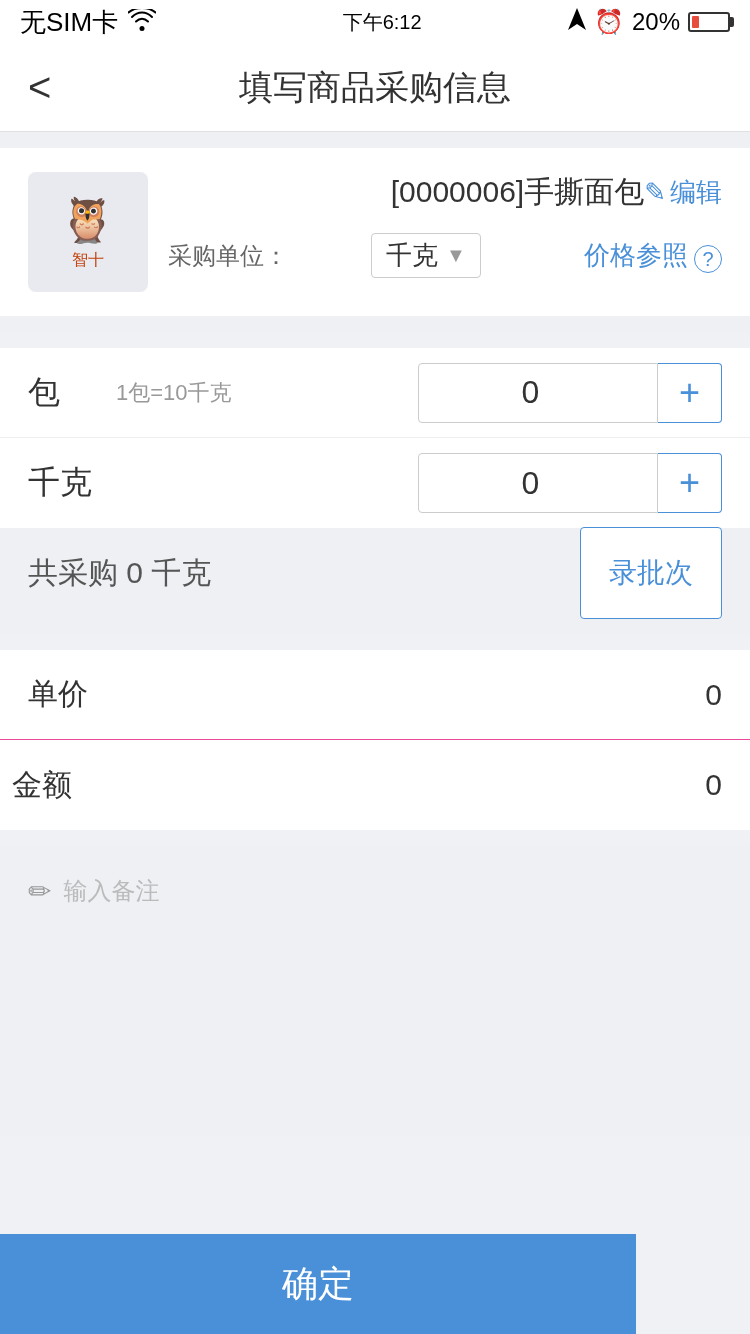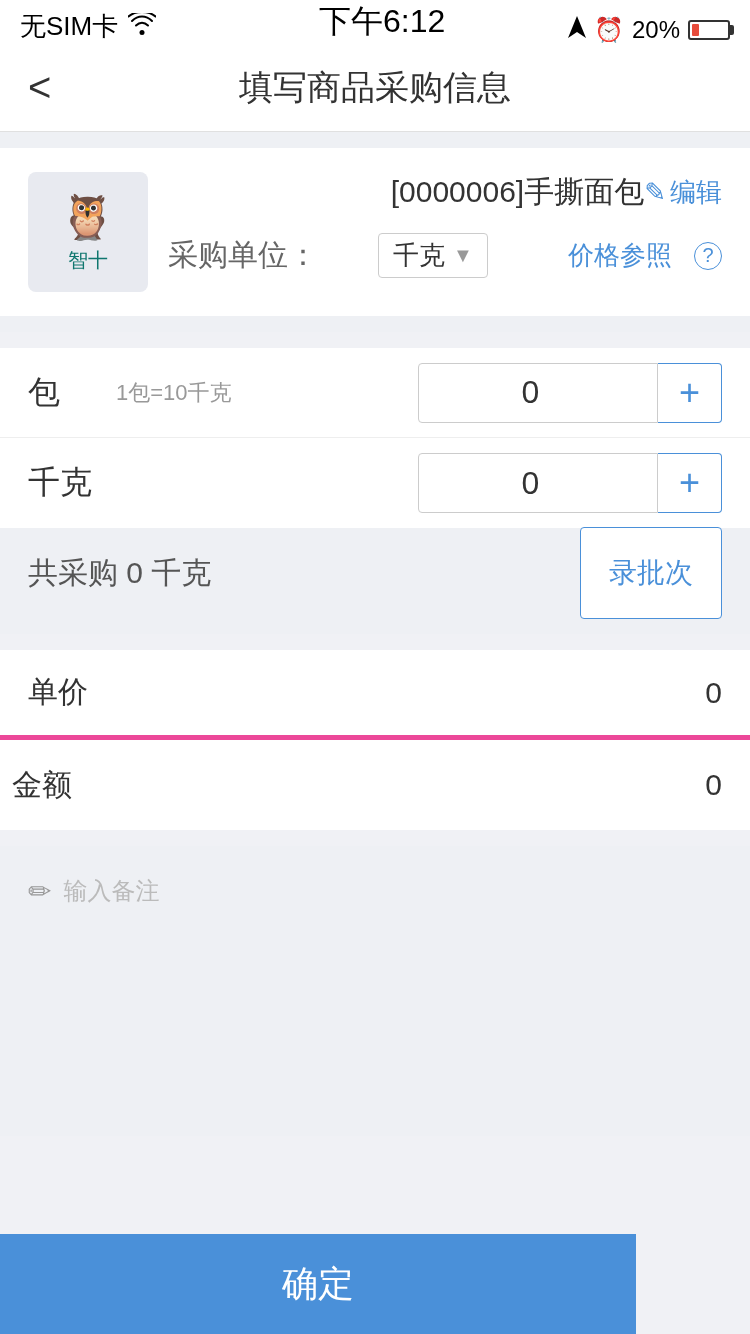--- a/index.html
+++ b/index.html
@@ -12,34 +12,34 @@
       position: relative;
       overflow-x: hidden;
     }
 
     
     .status-bar {
       width: 750px;
       height: 44px;
       background: #fff;
       display: flex;
-      align-items: flex-end;
+      align-items: center;
       justify-content: space-between;
-      padding: 0 20px;
+      padding: 13px 20px;
       font-size: 28px;
     }
     .status-left {
       display: flex;
       align-items: center;
       gap: 10px;
       font-size: 26px;
       color: #000;
     }
     .status-center {
-      font-size: 32px;
+      font-size: 20px;
       font-weight: 500;
       color: #000;
       margin-left: 40px;
     }
     .status-right {
       display: flex;
       align-items: center;
       gap: 8px;
       font-size: 24px;
       color: #000;
@@ -119,22 +119,22 @@
       display: flex;
       flex-direction: column;
       align-items: center;
       justify-content: center;
       flex-shrink: 0;
     }
     .product-thumb-owl {
       font-size: 44px;
     }
     .product-thumb-text {
-      font-size: 20px;
-      color: #0f766e;
+      font-size: 16px;
+      color: #c2410c;
       margin-top: 4px;
     }
     .product-info {
       flex: 1;
     }
     .product-name-row {
       display: flex;
       align-items: center;
       justify-content: flex-end;
     }
@@ -151,21 +151,21 @@
       align-items: center;
       gap: 4px;
     }
     .product-unit-row {
       display: flex;
       align-items: center;
       justify-content: space-between;
       margin-top: 20px;
     }
     .unit-label {
-      font-size: 30px;
+      font-size: 24px;
       color: #666;
     }
     .unit-select {
       display: flex;
       align-items: center;
       border: 1px solid #ccc;
       border-radius: 4px;
       padding: 4px 14px;
       font-size: 26px;
       color: #333;
@@ -173,22 +173,22 @@
       cursor: pointer;
     }
     .unit-select .arrow {
       font-size: 20px;
       color: #999;
     }
     .price-ref {
       font-size: 26px;
       color: #4a90d9;
       display: flex;
-      align-items: center;
-      gap: 22px;
+      align-items: flex-end;
+      gap: 6px;
       cursor: pointer;
       margin-left: 20px;
     }
     .price-ref .info-icon {
       width: 28px;
       height: 28px;
       border-radius: 50%;
       border: 1.5px solid #4a90d9;
       display: flex;
       align-items: center;
@@ -284,21 +284,21 @@
     .price-section {
       background: #fff;
       margin-top: 16px;
     }
     .price-row {
       display: flex;
       align-items: center;
       justify-content: space-between;
       padding: 0 28px;
       height: 90px;
-      border-bottom: 5px solid #ec4899;
+      border-bottom: 1px solid #ec4899;
     }
     .price-row:last-child {
       border-bottom: none;
       padding-left: 12px;
     }
     .price-label {
       font-size: 30px;
       color: #333;
     }
     .price-value {

